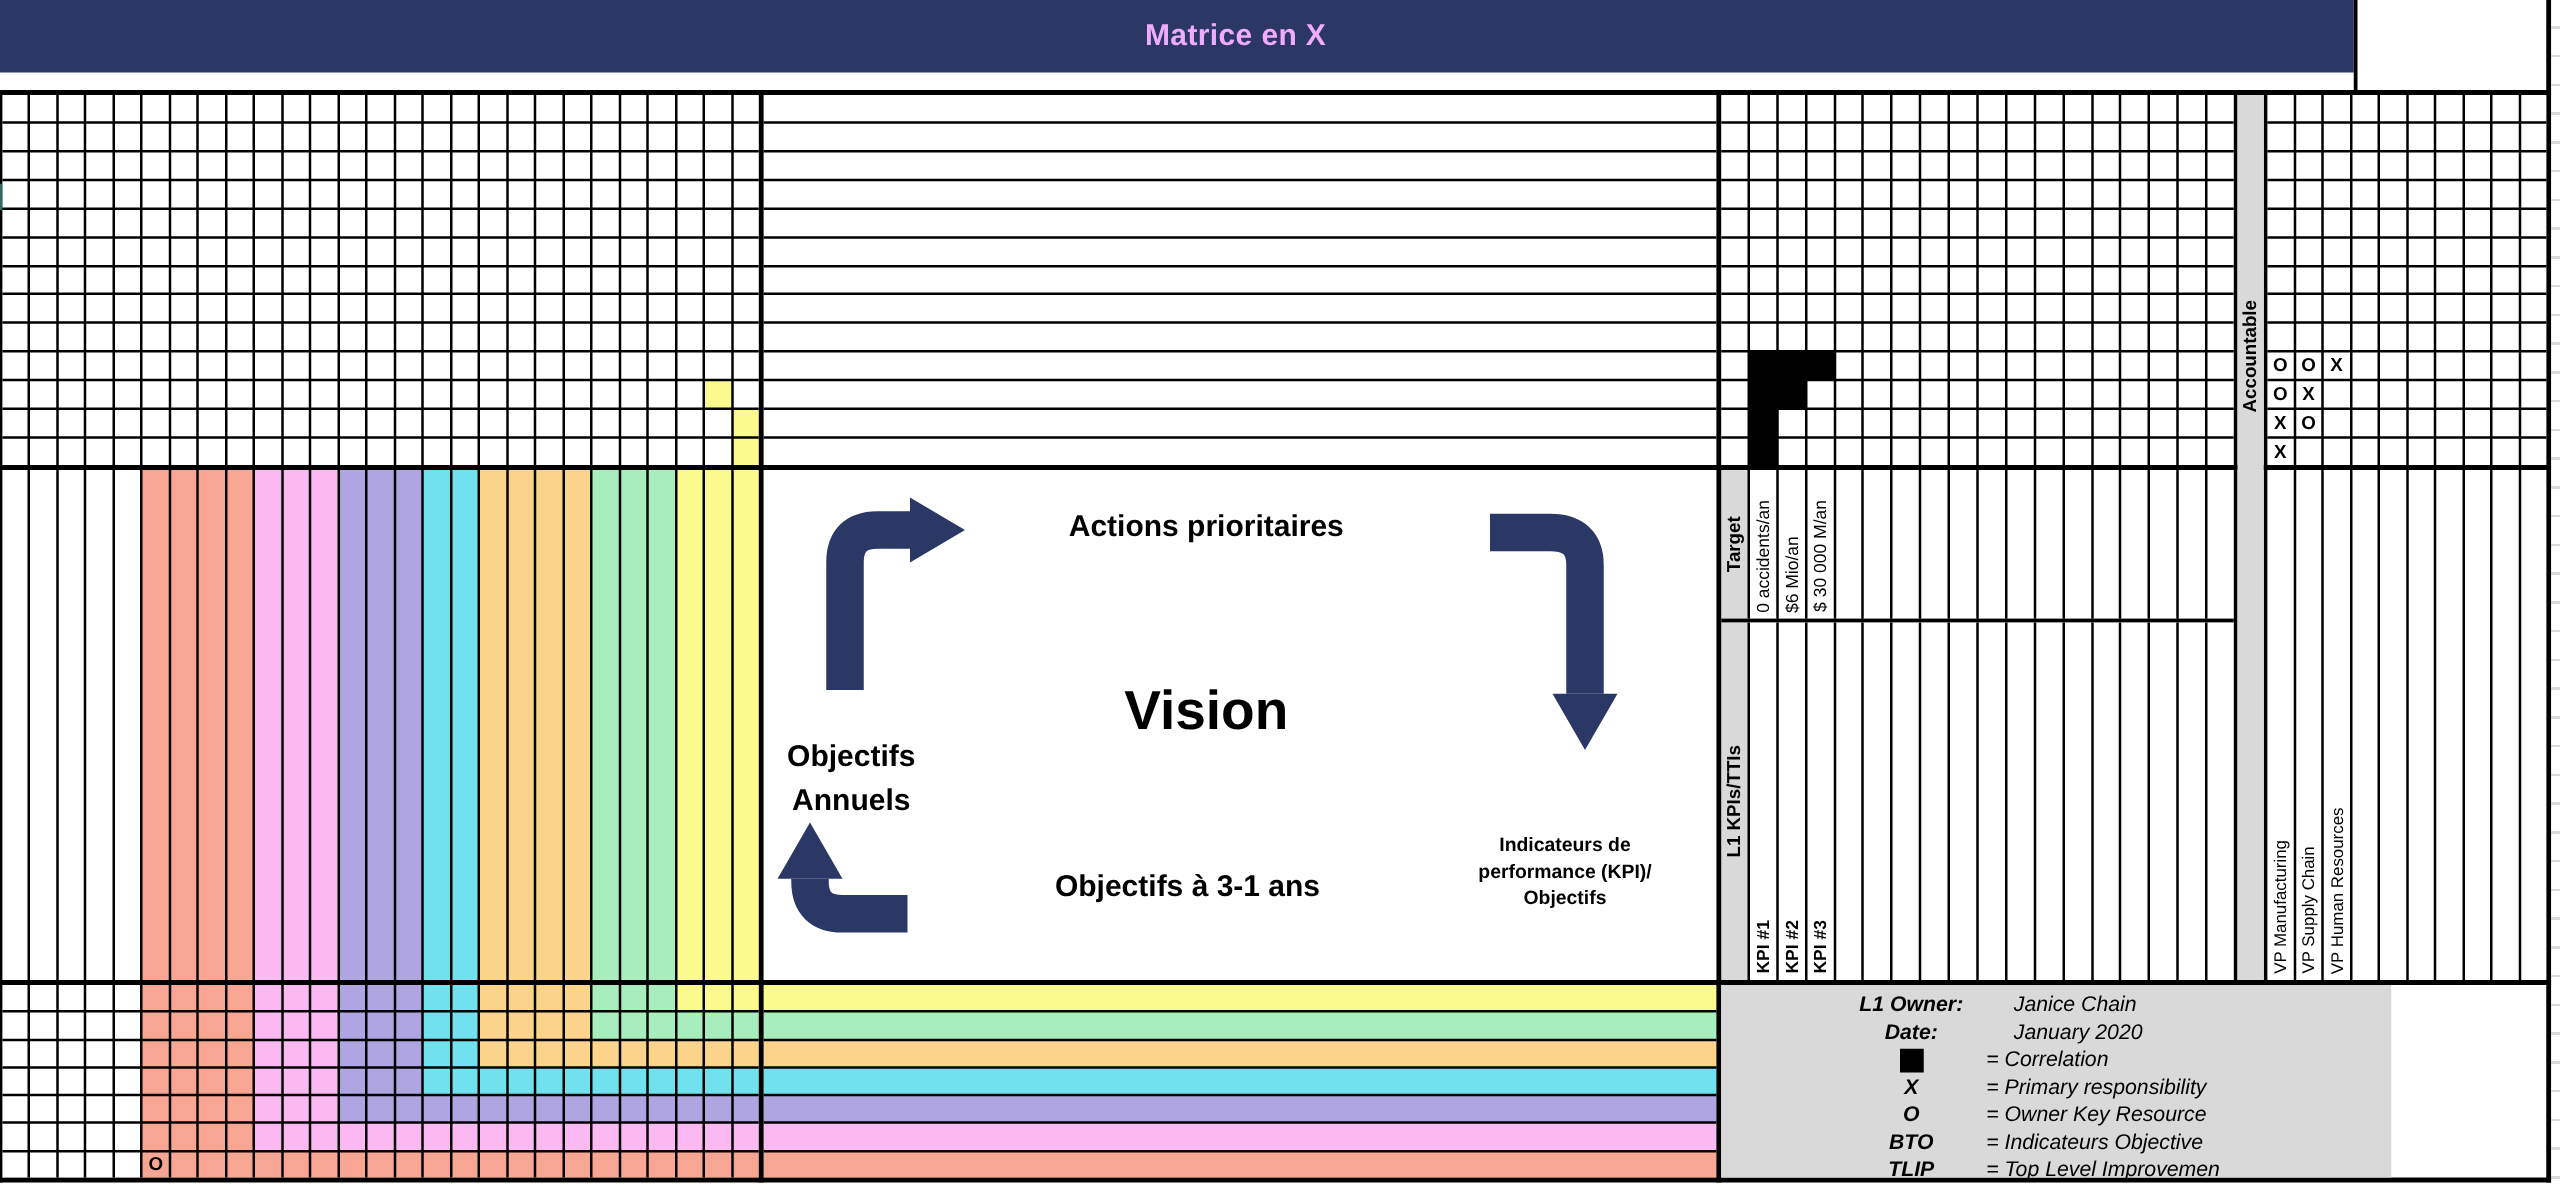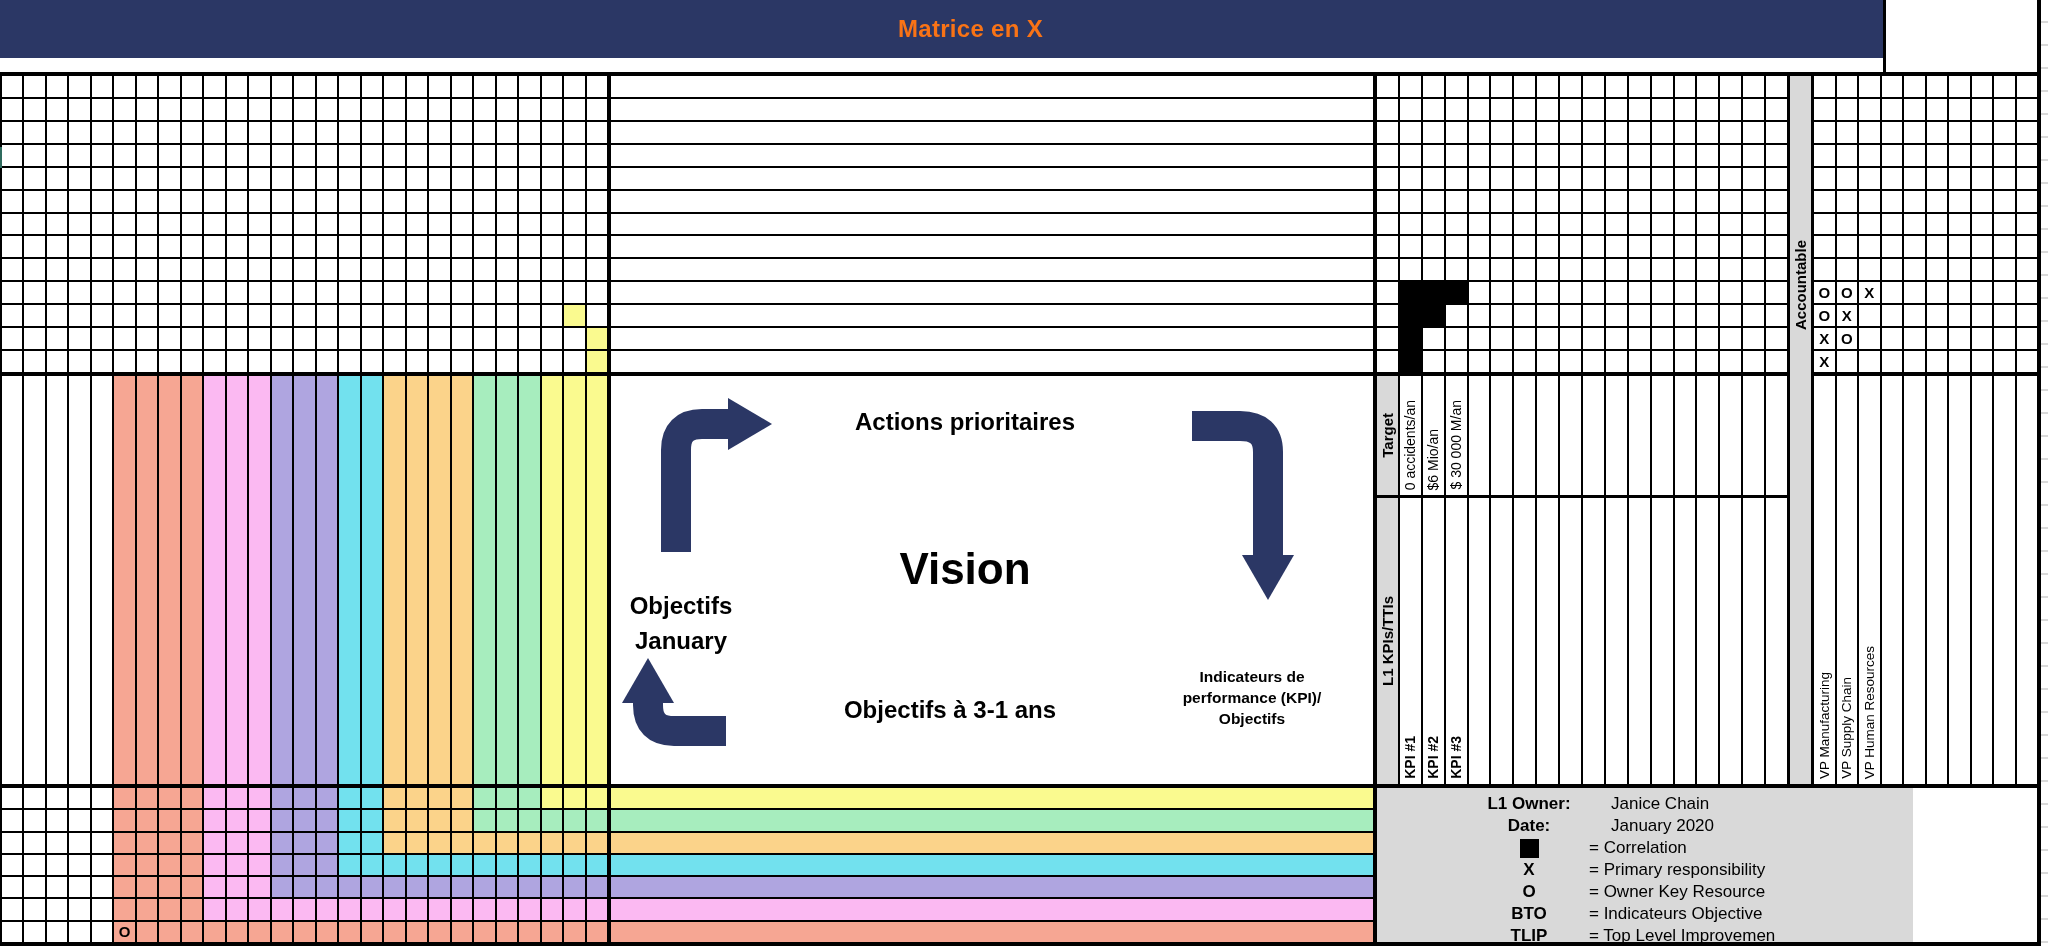--- a/index.html
+++ b/index.html
@@ -4,21 +4,21 @@
 <style>
   html,body{margin:0;padding:0;background:#fff;}
   .page{position:relative;width:2048px;height:949px;background:#fff;overflow:hidden;
         font-family:"Liberation Sans",sans-serif;color:#000;}
   .abs{position:absolute;}
   .line{position:absolute;background:#000;}
   .grid{position:absolute;display:grid;gap:2px;background:#000;}
   .cell{background:#fff;min-width:0;min-height:0;display:flex;align-items:center;justify-content:center;
         font-size:15px;font-weight:600;}
   .titlebar{position:absolute;left:0;top:0;width:1883px;height:58px;display:flex;align-items:center;justify-content:center;}
-  .titlebar span{position:relative;left:29px;color:#f97316;font-size:24px;font-weight:bold;letter-spacing:.3px;}
+  .titlebar span{position:relative;left:47px;color:#f0abfc;font-size:24px;font-weight:bold;letter-spacing:.3px;}
   .vwrap{display:flex;justify-content:center;align-items:flex-end;padding-bottom:5px;}
   .vcenter{align-items:center;padding-bottom:0;}
   .vtext{writing-mode:vertical-rl;transform:rotate(180deg);white-space:nowrap;line-height:1;}
   .hdr{font-weight:bold;font-size:15px;}
   .val{font-weight:normal;font-size:14px;}
   .kpi{font-weight:bold;font-size:14px;}
   .vp{font-weight:normal;font-size:13.5px;}
   .diagram-text{position:absolute;text-align:center;font-weight:bold;}
   .legend{position:absolute;padding-top:5px;box-sizing:border-box;}
   .legrow{display:flex;align-items:center;height:22px;font-size:17px;}
@@ -829,21 +829,21 @@
         <path d="M581,50 L629,50 Q657,50 657,76 L657,179" fill="none" stroke-width="30" stroke="#2B3765"></path>
         <polygon points="631,179 683,179 657,224" fill="#2B3765"></polygon>
         <path d="M115,355 L63,355 Q37,355 37,329 L37,327" fill="none" stroke-width="30" stroke="#2B3765"></path>
         <polygon points="11,327 63,327 37,282" fill="#2B3765"></polygon>
       </g>
     </svg>
     <div class="diagram-text" style="left:194px;top:32px;width:320px;font-size:24px;">Actions prioritaires</div>
     <div class="diagram-text" style="left:194px;top:168px;width:320px;font-size:44px;">Vision</div>
     <div class="diagram-text" style="left:0px;top:212px;width:140px;font-size:24px;line-height:35px;">
       <div>Objectifs</div>
-      <div>January</div>
+      <div>Annuels</div>
     </div>
     <div class="diagram-text" style="left:179px;top:320px;width:320px;font-size:24px;">Objectifs à 3-1 ans</div>
     <div class="diagram-text" style="left:546px;top:290px;width:190px;font-size:15.5px;line-height:21px;">
       <div>Indicateurs de</div>
       <div>performance (KPI)/</div>
       <div>Objectifs</div>
     </div>
   </div>
 
   <div class="grid" id="target-band" style="left: 1377px; top: 376px; width: 410px; height: 119px; grid-template-columns: repeat(18, 1fr); grid-template-rows: repeat(1, 1fr);">
@@ -1116,21 +1116,21 @@
   <div class="grid" id="bc-bars" style="left: 611px; top: 788px; width: 762px; height: 154px; grid-template-columns: repeat(1, 1fr); grid-template-rows: repeat(7, 1fr);">
       <div class="cell" style="background: rgb(250, 250, 143);"></div>
       <div class="cell" style="background: rgb(167, 237, 190);"></div>
       <div class="cell" style="background: rgb(251, 211, 138);"></div>
       <div class="cell" style="background: rgb(114, 225, 238);"></div>
       <div class="cell" style="background: rgb(175, 165, 224);"></div>
       <div class="cell" style="background: rgb(251, 185, 242);"></div>
       <div class="cell" style="background: rgb(246, 166, 147);"></div>
     </div>
 
-  <div class="legend" id="legend" style="left: 1377px; top: 788px; width: 536px; height: 154px; background: rgb(217, 217, 217);">
+  <div class="legend" id="legend" style="left: 1377px; top: 788px; width: 536px; height: 154px; background: rgb(217, 217, 217); font-style: italic;">
       <div class="legrow">
         <div class="leglabel">L1 Owner:</div>
         <div class="legvalue" style="padding-left: 22px;">Janice Chain</div>
       </div>
       <div class="legrow">
         <div class="leglabel">Date:</div>
         <div class="legvalue" style="padding-left: 22px;">January 2020</div>
       </div>
       <div class="legrow">
         <div class="leglabel">

